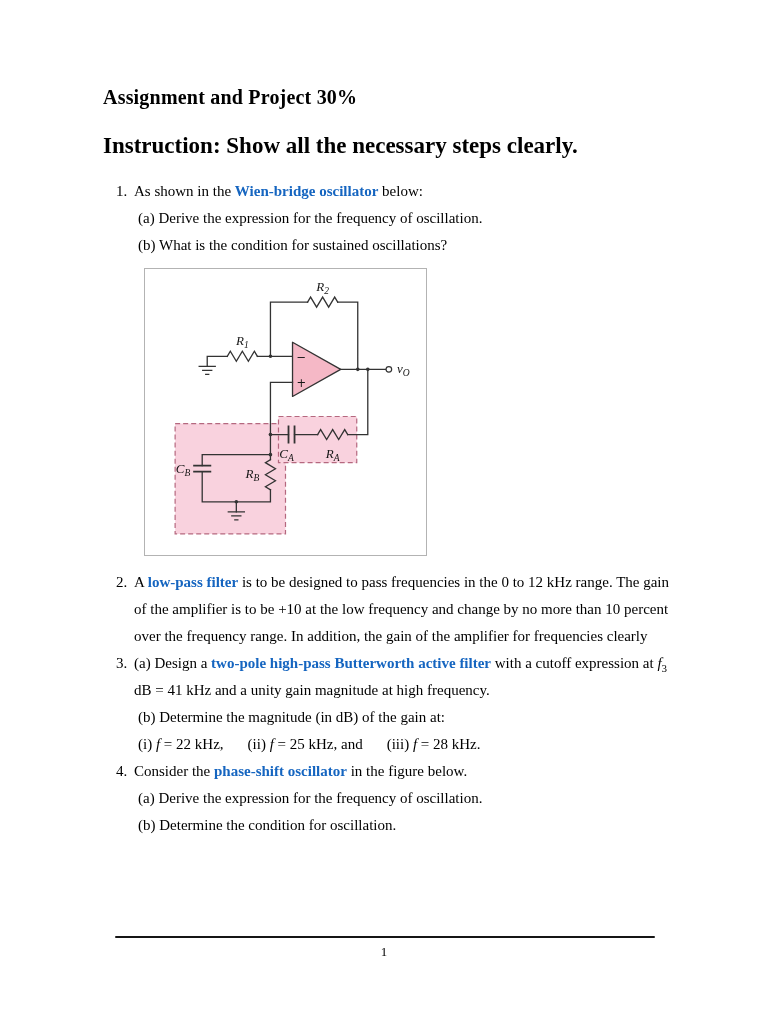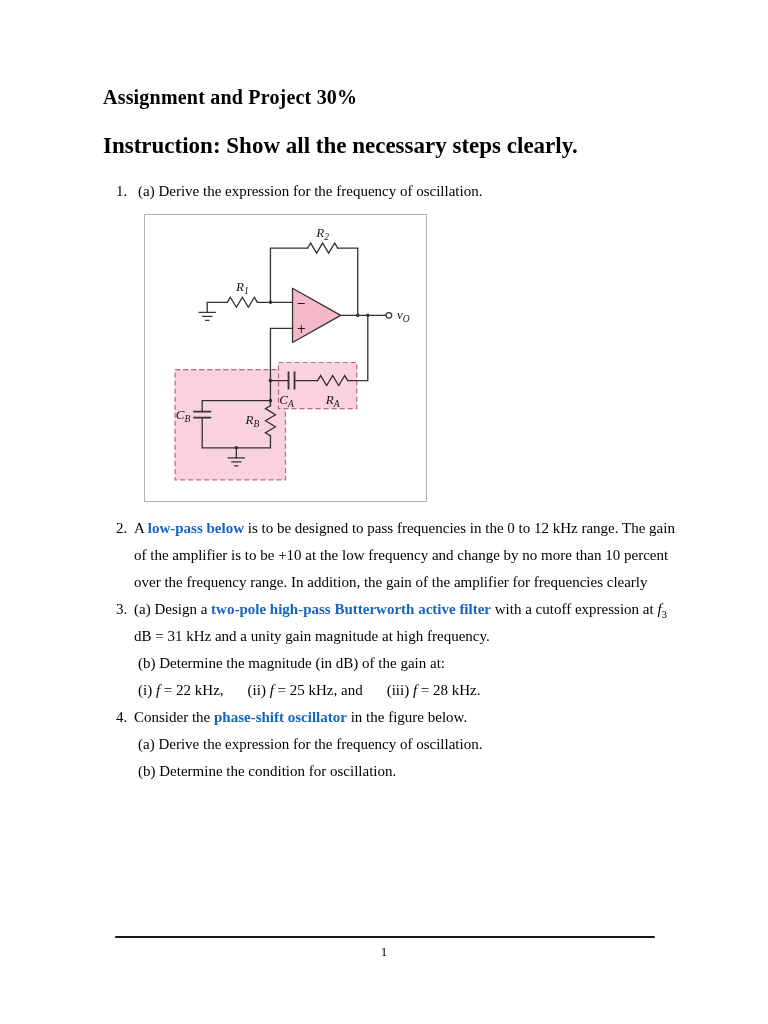--- a/index.html
+++ b/index.html
@@ -52,21 +52,23 @@
 <div class="page">
 
   <h1 class="title">Assignment and Project 30%</h1>
   <h2 class="instruction">Instruction: Show all the necessary steps clearly.</h2>
 
   <div class="qlist">
 
     <div class="q">
       <div class="qnum">1.</div>
       <div class="qbody">
+        <div class="line"><span>As shown in the </span><span class="kw">Wien-bridge oscillator</span><span> below:</span></div>
         <div class="line part">(a) Derive the expression for the frequency of oscillation.</div>
+        <div class="line part">(b) What is the condition for sustained oscillations?</div>
 
         <div class="figure-box">
           <svg width="281" height="286" viewBox="0 0 280 285">
 
             <rect class="netbox" x="30" y="154" width="110" height="110"></rect>
             <rect class="netbox" x="133" y="147" width="78" height="46"></rect>
 
             <g>
               <path class="wire" d="M62 87 H82 M112 87 H147 M62 87 V97"></path>
               <path class="wire" d="M54 97 H70 M57.5 101 H66.5 M60.5 105 H63.5"></path>
@@ -121,31 +123,31 @@
             <text class="slabel" x="38" y="203" text-anchor="middle"><tspan>C</tspan><tspan class="ssub" dy="3">B</tspan></text>
             <text class="slabel" x="107" y="208" text-anchor="middle"><tspan>R</tspan><tspan class="ssub" dy="3">B</tspan></text>
           </svg>
         </div>
       </div>
     </div>
 
     <div class="q">
       <div class="qnum">2.</div>
       <div class="qbody">
-        <div class="line"><span>A </span><span class="kw">low-pass below</span><span> is to be designed to pass frequencies in the 0 to 12 kHz range. The gain</span></div>
+        <div class="line"><span>A </span><span class="kw">low-pass filter</span><span> is to be designed to pass frequencies in the 0 to 12 kHz range. The gain</span></div>
         <div class="line">of the amplifier is to be +10 at the low frequency and change by no more than 10 percent</div>
         <div class="line">over the frequency range. In addition, the gain of the amplifier for frequencies clearly</div>
       </div>
     </div>
 
     <div class="q">
       <div class="qnum">3.</div>
       <div class="qbody">
         <div class="line"><span>(a) Design a </span><span class="kw">two-pole high-pass Butterworth active filter</span><span> with a cutoff expression at </span><i>f</i><sub>3</sub></div>
-        <div class="line">dB = 31 kHz and a unity gain magnitude at high frequency.</div>
+        <div class="line">dB = 41 kHz and a unity gain magnitude at high frequency.</div>
         <div class="line part">(b) Determine the magnitude (in dB) of the gain at:</div>
         <div class="line part">
           <span class="citem"><span>(i) </span><i>f</i><span> = 22 kHz,</span></span><span class="citem"><span>(ii) </span><i>f</i><span> = 25 kHz, and</span></span><span class="citem"><span>(iii) </span><i>f</i><span> = 28 kHz.</span></span>
         </div>
       </div>
     </div>
 
     <div class="q">
       <div class="qnum">4.</div>
       <div class="qbody">

